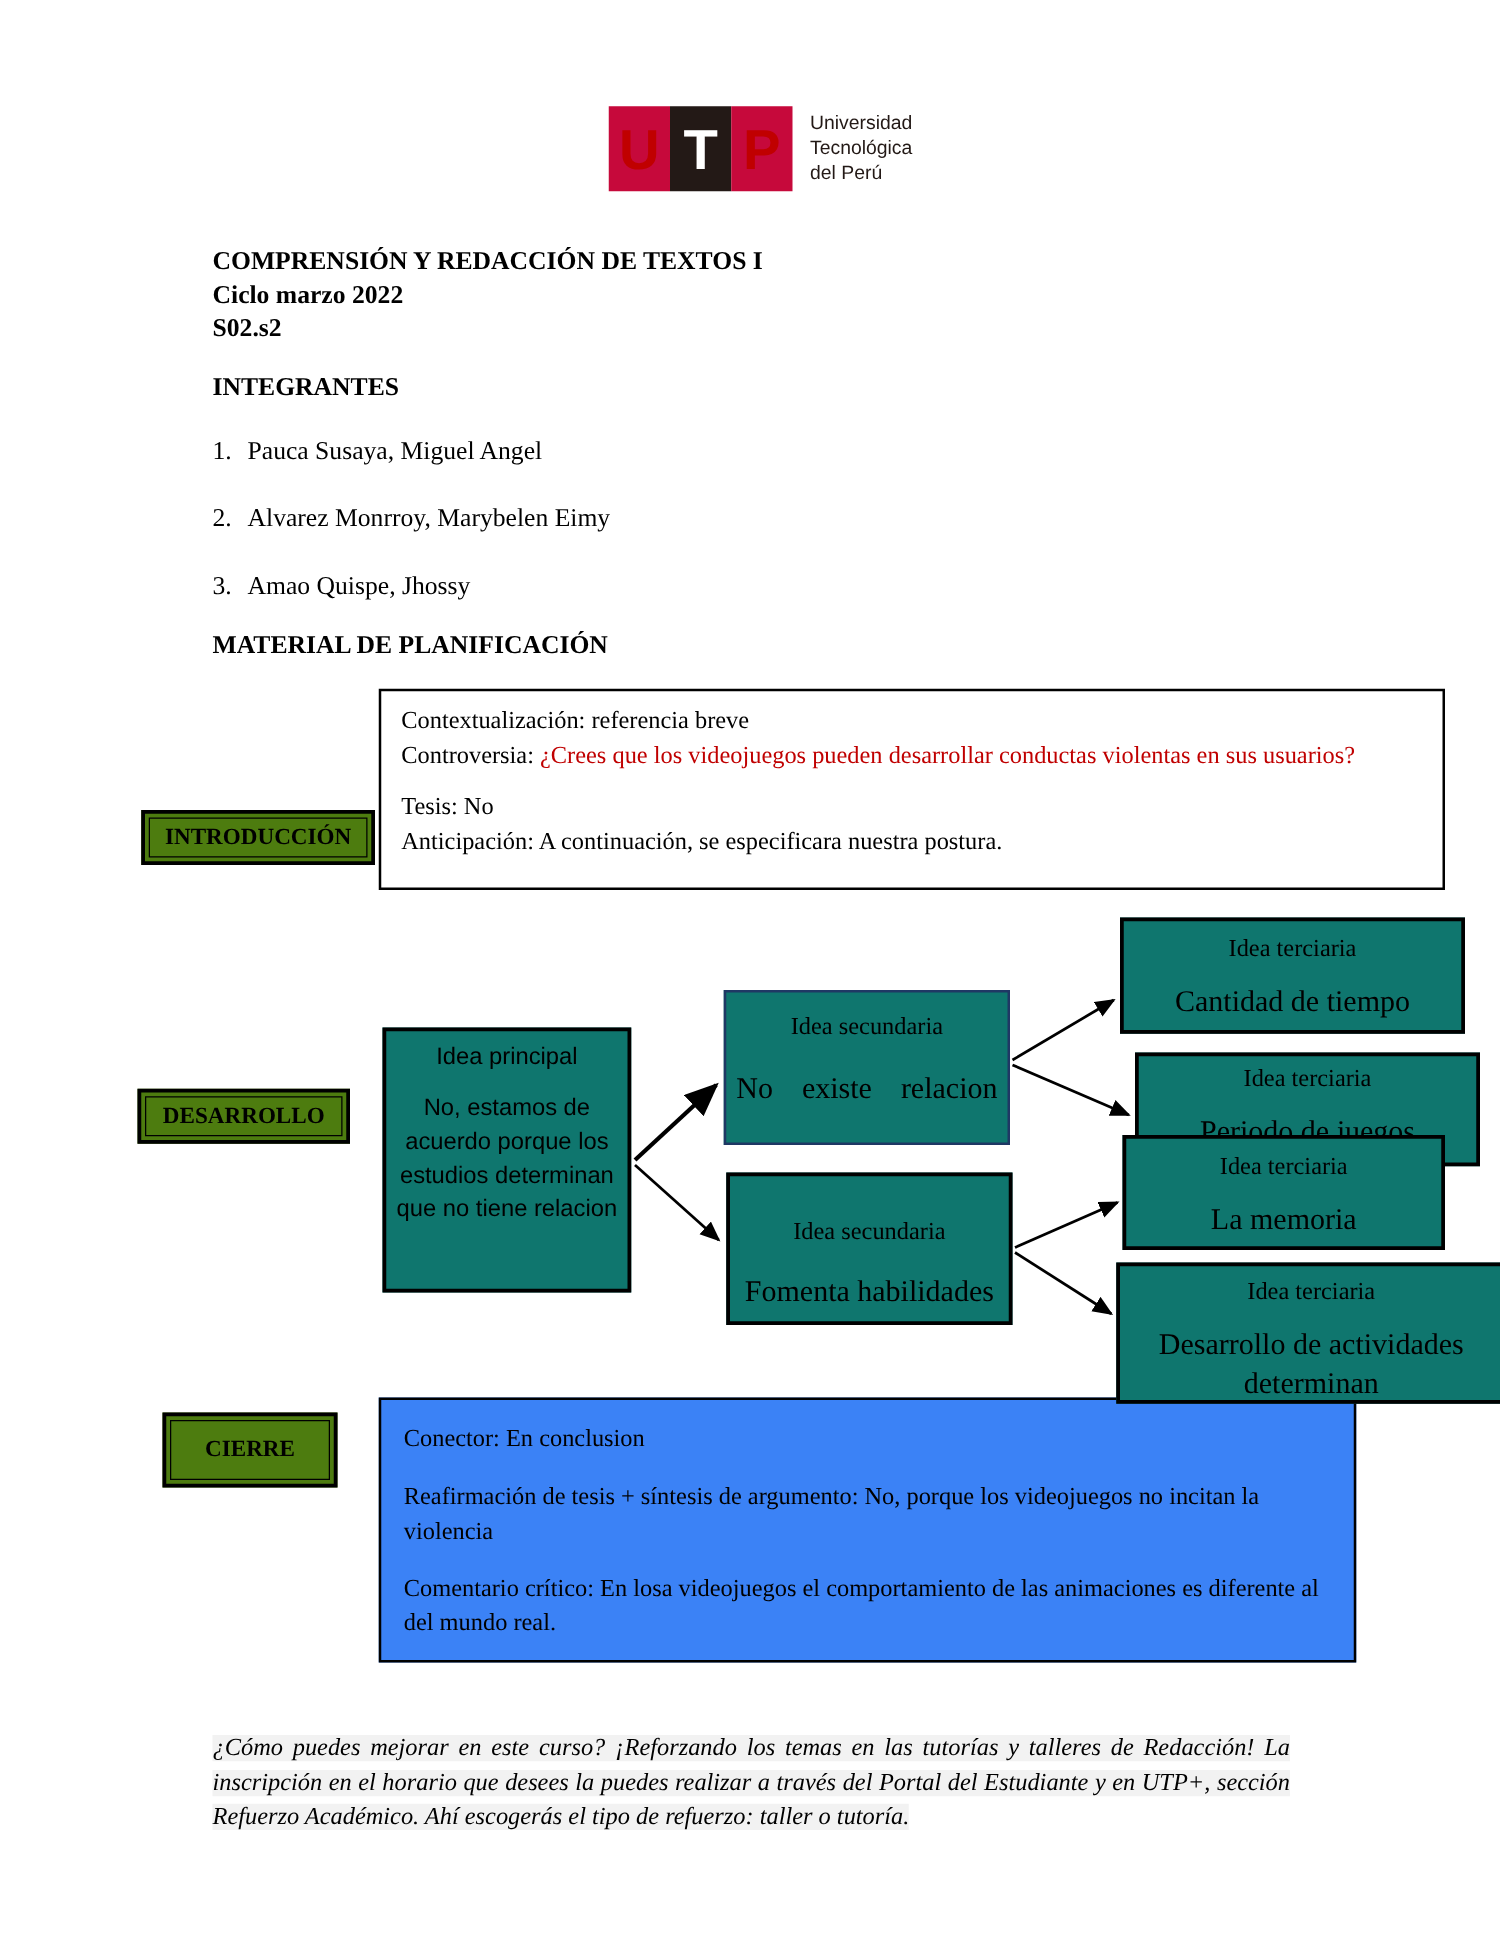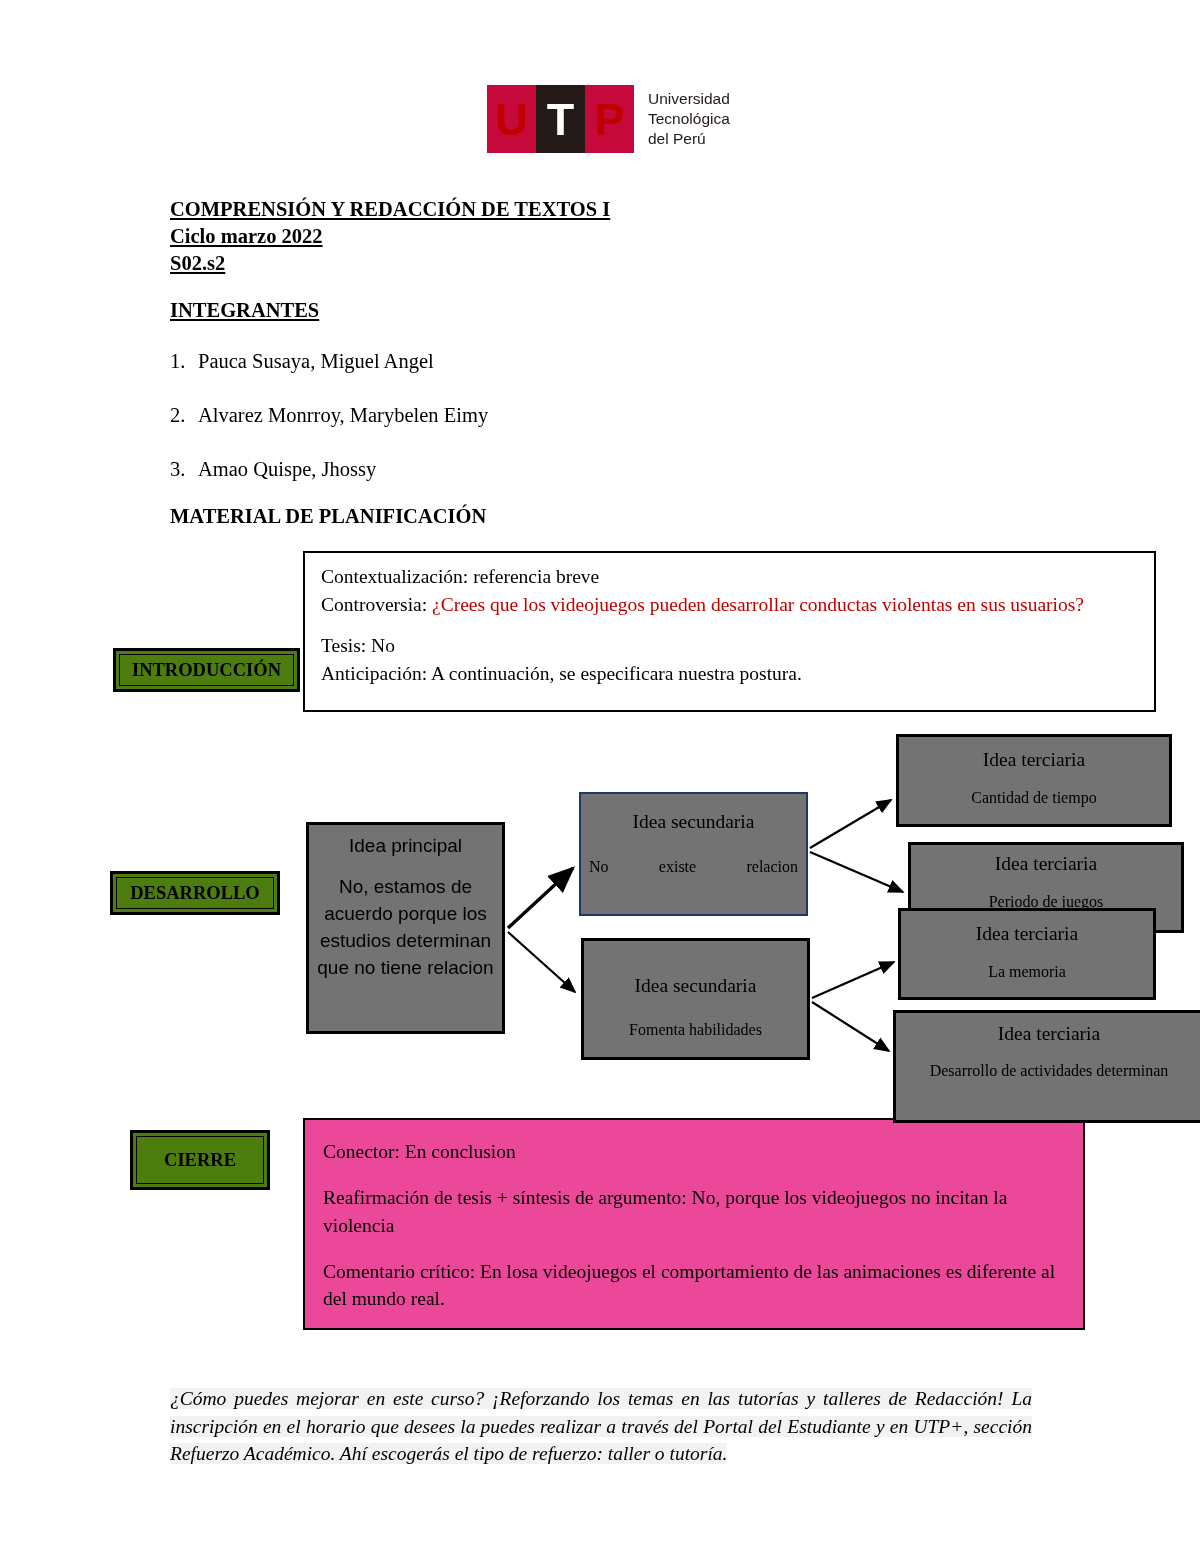--- a/index.html
+++ b/index.html
@@ -55,21 +55,20 @@
   }
 
   
   .hdr {
     position: absolute;
     left: 170px;
     font-weight: bold;
     font-size: 20.5px;
     line-height: 1.33;
     white-space: nowrap;
-    text-decoration: underline;
   }
   #h-title { top: 196px; }
   #h-cycle { top: 223px; }
   #h-sess  { top: 250px; }
   #h-integ { top: 297px; }
 
   .member {
     position: absolute;
     left: 170px;
     font-size: 20.5px;
@@ -138,31 +137,31 @@
     line-height: 1.42;
     text-align: justify;
   }
   .intro-line.just { text-align: justify; text-align-last: left; }
   .red { color: #c00000; }
   #intro-gap { height: 14px; }
 
   
   .dbox {
     position: absolute;
-    background: #737373;
+    background: #0f766e;
     box-sizing: border-box;
     border: 3px solid #000;
     display: flex;
     flex-direction: column;
     align-items: center;
     justify-content: center;
     text-align: center;
   }
   .dbox .l1 { font-size: 19.5px; }
-  .dbox .l2 { font-size: 16px; }
+  .dbox .l2 { font-size: 24px; }
 
   
   #box-principal {
     left: 306px; top: 822px;
     width: 199px; height: 212px;
     font-family: "Liberation Sans", sans-serif;
     z-index: 5;
     padding: 6px 8px;
     justify-content: flex-start;
   }
@@ -238,21 +237,21 @@
   }
   #box-ter4 .l2 { margin-top: 16px; line-height: 1.3; }
 
   
   #cierre-box {
     position: absolute;
     left: 303px; top: 1118px;
     width: 782px; height: 212px;
     border: 2px solid #000;
     box-sizing: border-box;
-    background: #ec4899;
+    background: #3b82f6;
     padding: 18px 18px 0 18px;
     z-index: 2;
   }
   .cierre-p {
     font-size: 19.5px;
     line-height: 1.4;
     margin-bottom: 19px;
   }
 
   

